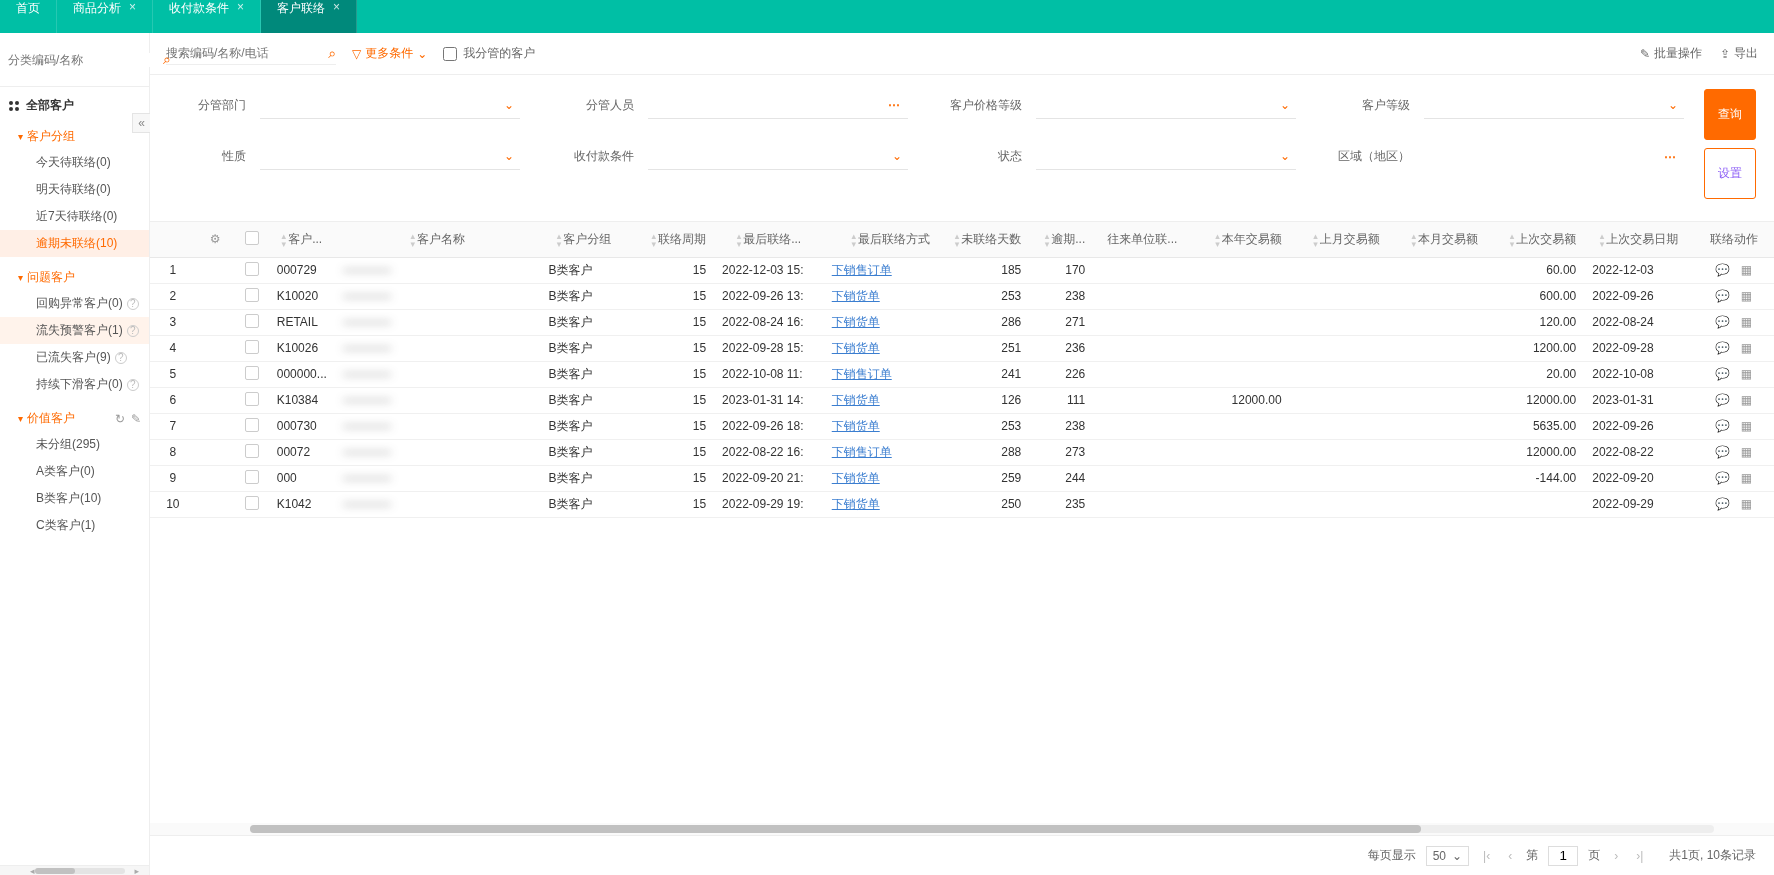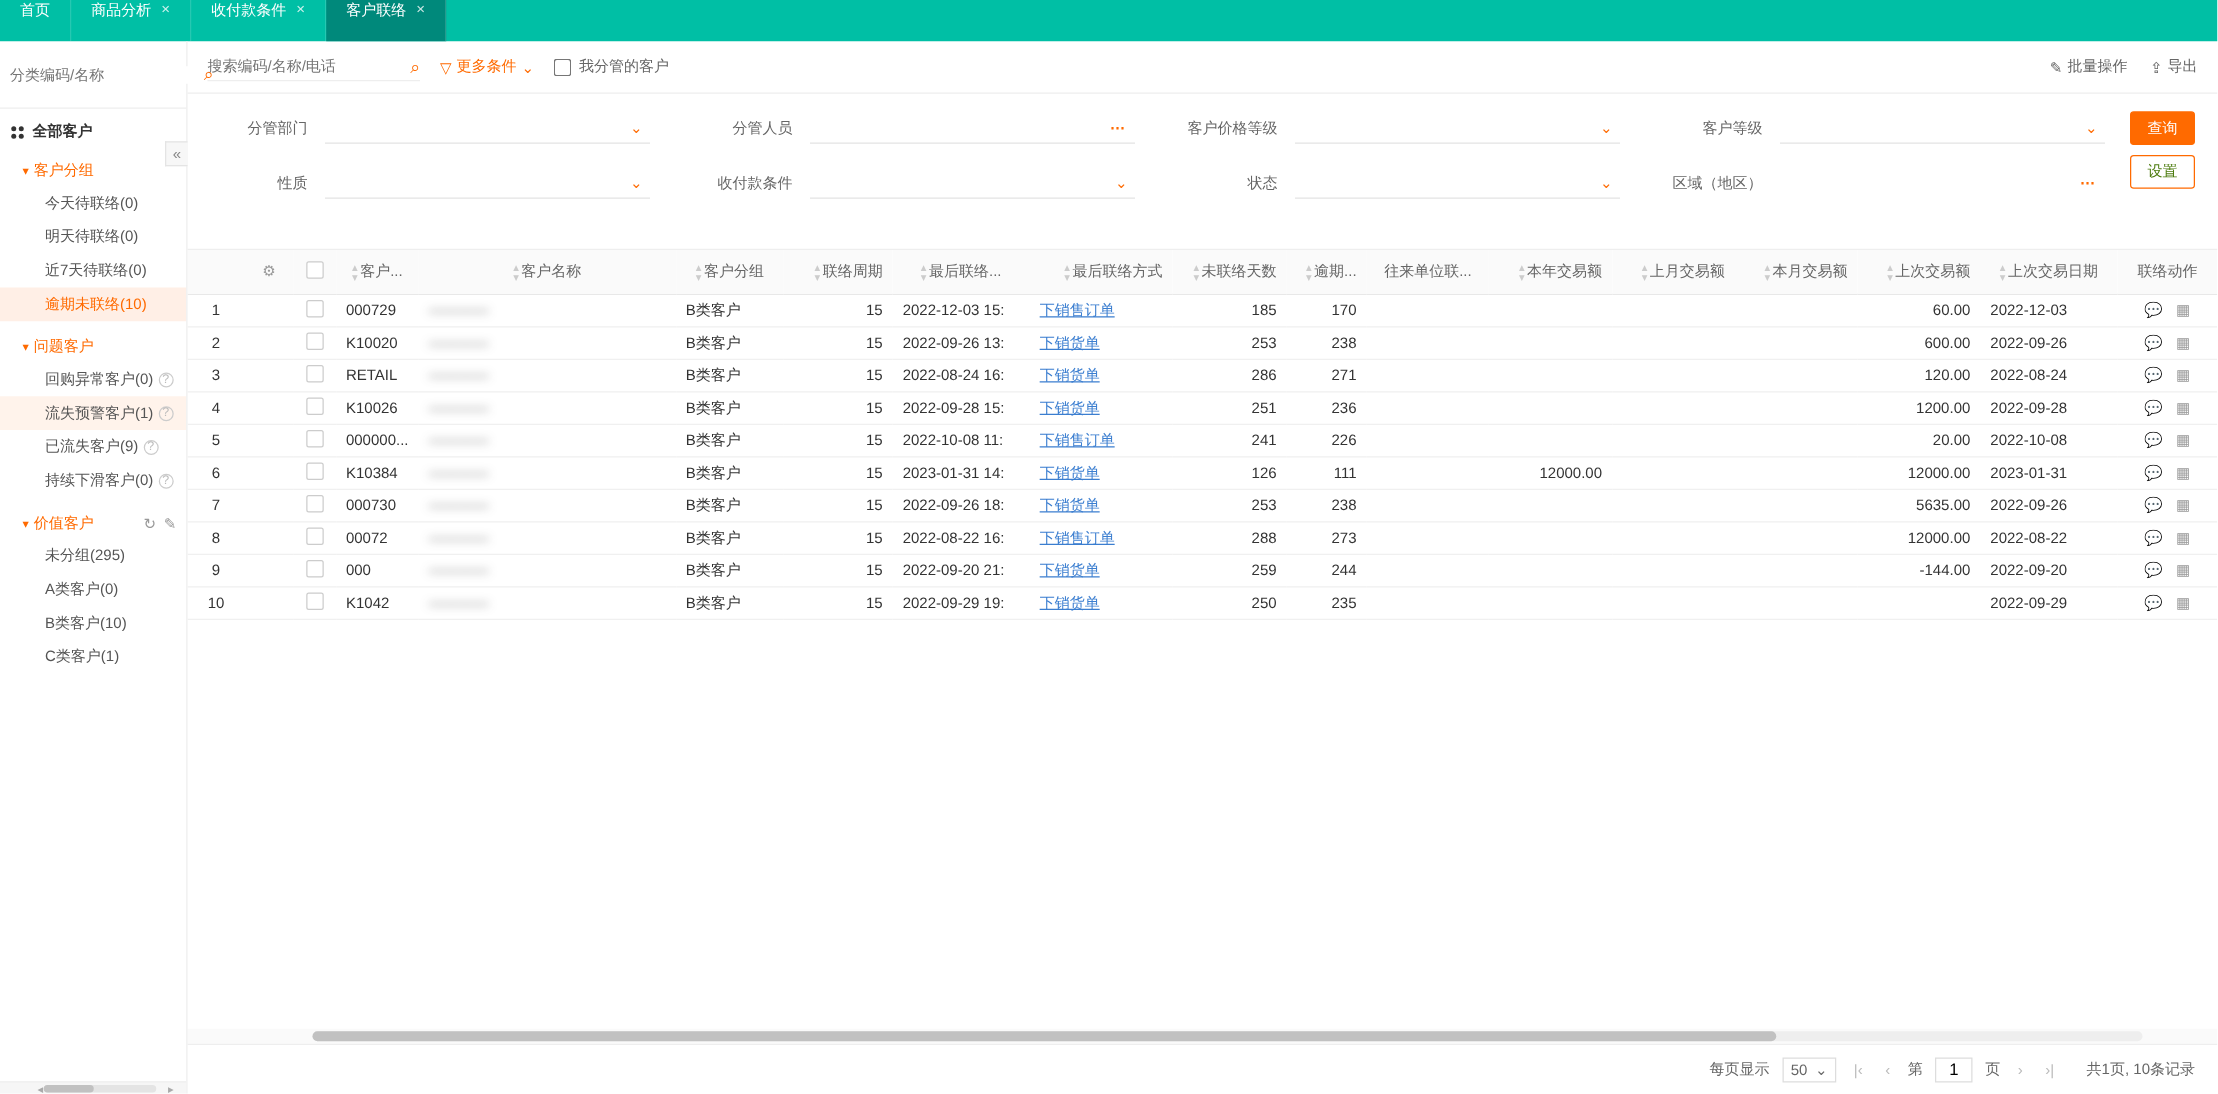--- a/index.html
+++ b/index.html
@@ -51,23 +51,23 @@
   
   .filters { padding: 14px 18px 22px; display: flex; gap: 20px; border-bottom: 1px solid #eee; }
   .filter-cols { flex: 1; display: grid; grid-template-columns: 1fr 1fr 1fr 1fr; column-gap: 36px; row-gap: 18px; }
   .frow { display: flex; align-items: center; }
   .flabel { width: 92px; text-align: right; color: #666; padding-right: 14px; flex-shrink: 0; }
   .finput { flex: 1; height: 26px; border-bottom: 1px solid #e4e4e4; display: flex; align-items: center; justify-content: flex-end; padding-right: 6px; color: #ff6a00; }
   .finput.noborder { border-bottom: none; }
   .chev { color: #ff6a00; }
   .dots3 { color: #ff6a00; letter-spacing: 2px; font-weight: bold; }
   .fbtns { display: flex; flex-direction: column; gap: 8px; padding-top: 0; }
-  .btn { padding: 4px 12px; border: 1px solid #ff6a00; border-radius: 3px; cursor: pointer; text-align: center; min-width: 52px; font-size: 12px; }
+  .btn { padding: 16px 12px; border: 1px solid #ff6a00; border-radius: 3px; cursor: pointer; text-align: center; min-width: 52px; font-size: 12px; }
   .btn.primary { background: #ff6a00; color: #fff; }
-  .btn.ghost { background: #fff; color: #4d7c0f; }
+  .btn.ghost { background: #fff; color: #8b5cf6; }
 
   
   .table-wrap { flex: 1; overflow: auto; position: relative; }
   table { border-collapse: collapse; width: 100%; table-layout: fixed; font-size: 12px; }
   thead th { background: #fafafa; height: 35px; border-bottom: 1px solid #e8e8e8; color: #666; font-weight: normal; padding: 0 8px; white-space: nowrap; overflow: hidden; text-overflow: ellipsis; position: relative; }
   thead th .sort { color: #ccc; font-size: 9px; margin-right: 2px; display: inline-block; line-height: 8px; vertical-align: middle; }
   tbody td { height: 26px; border-bottom: 1px solid #f0f0f0; padding: 0 8px; white-space: nowrap; overflow: hidden; text-overflow: ellipsis; }
   .t-center { text-align: center; }
   .t-right { text-align: right; }
   .link { color: #3b7ed0; text-decoration: underline; cursor: pointer; }

